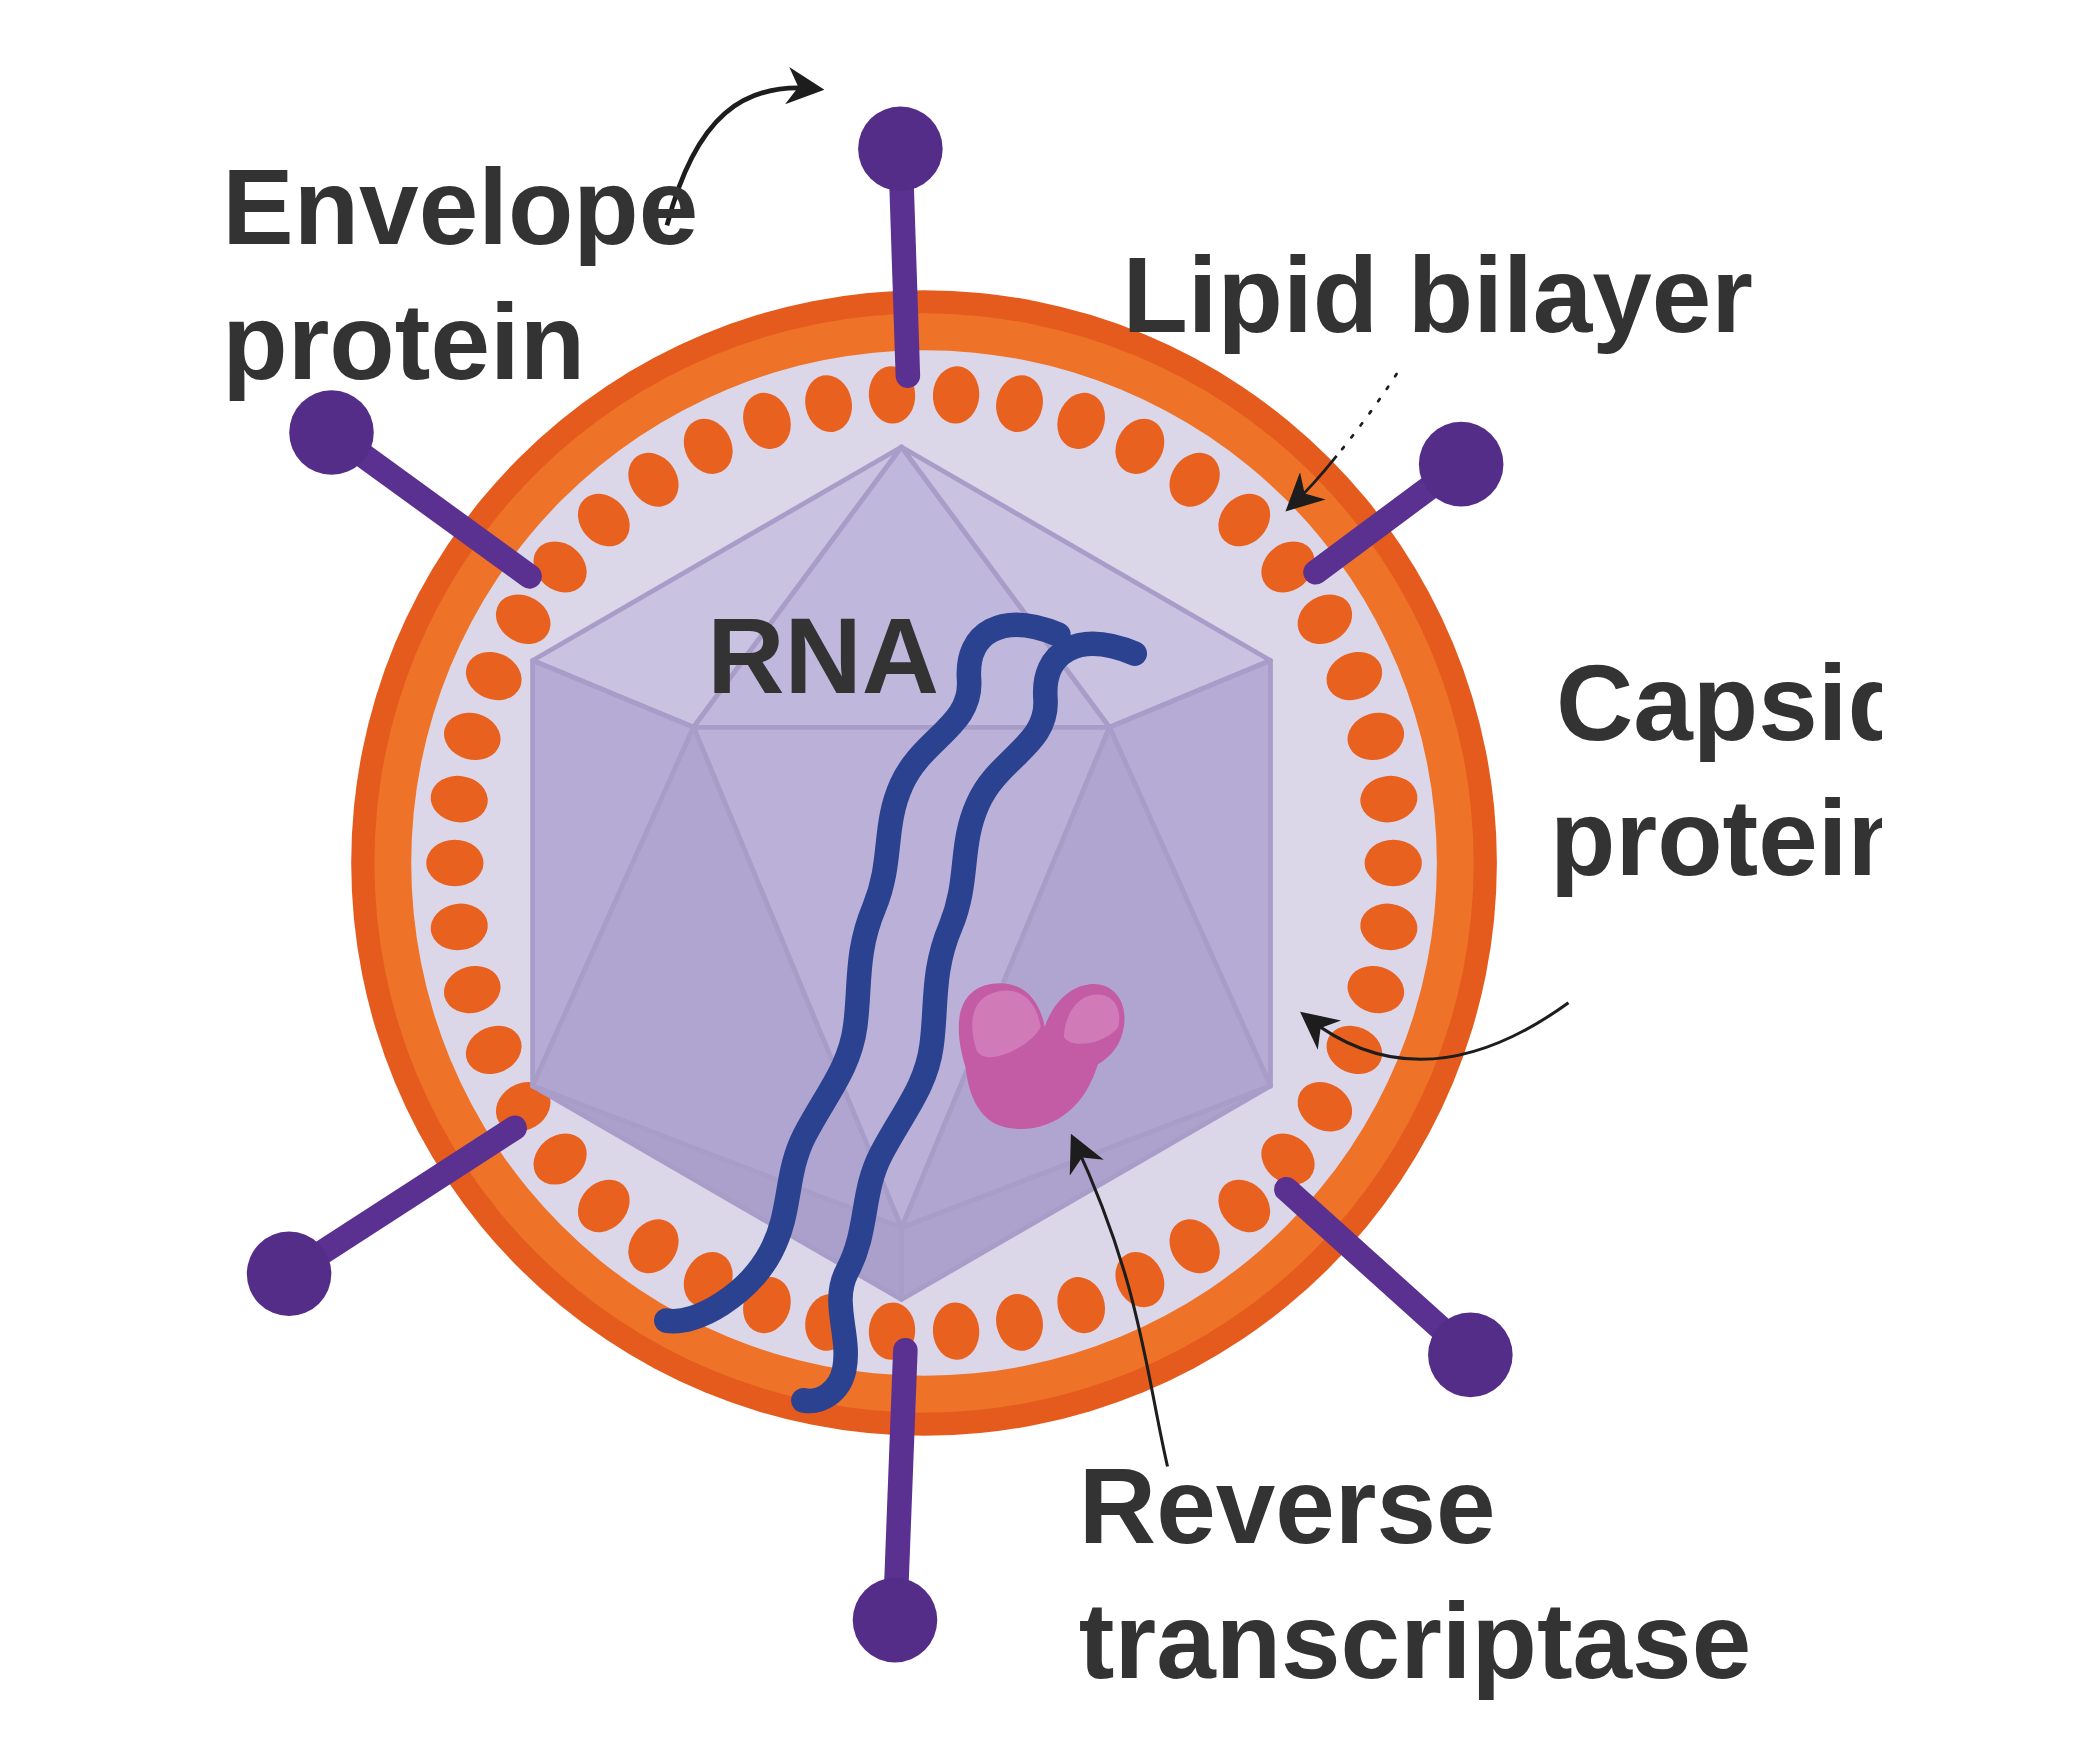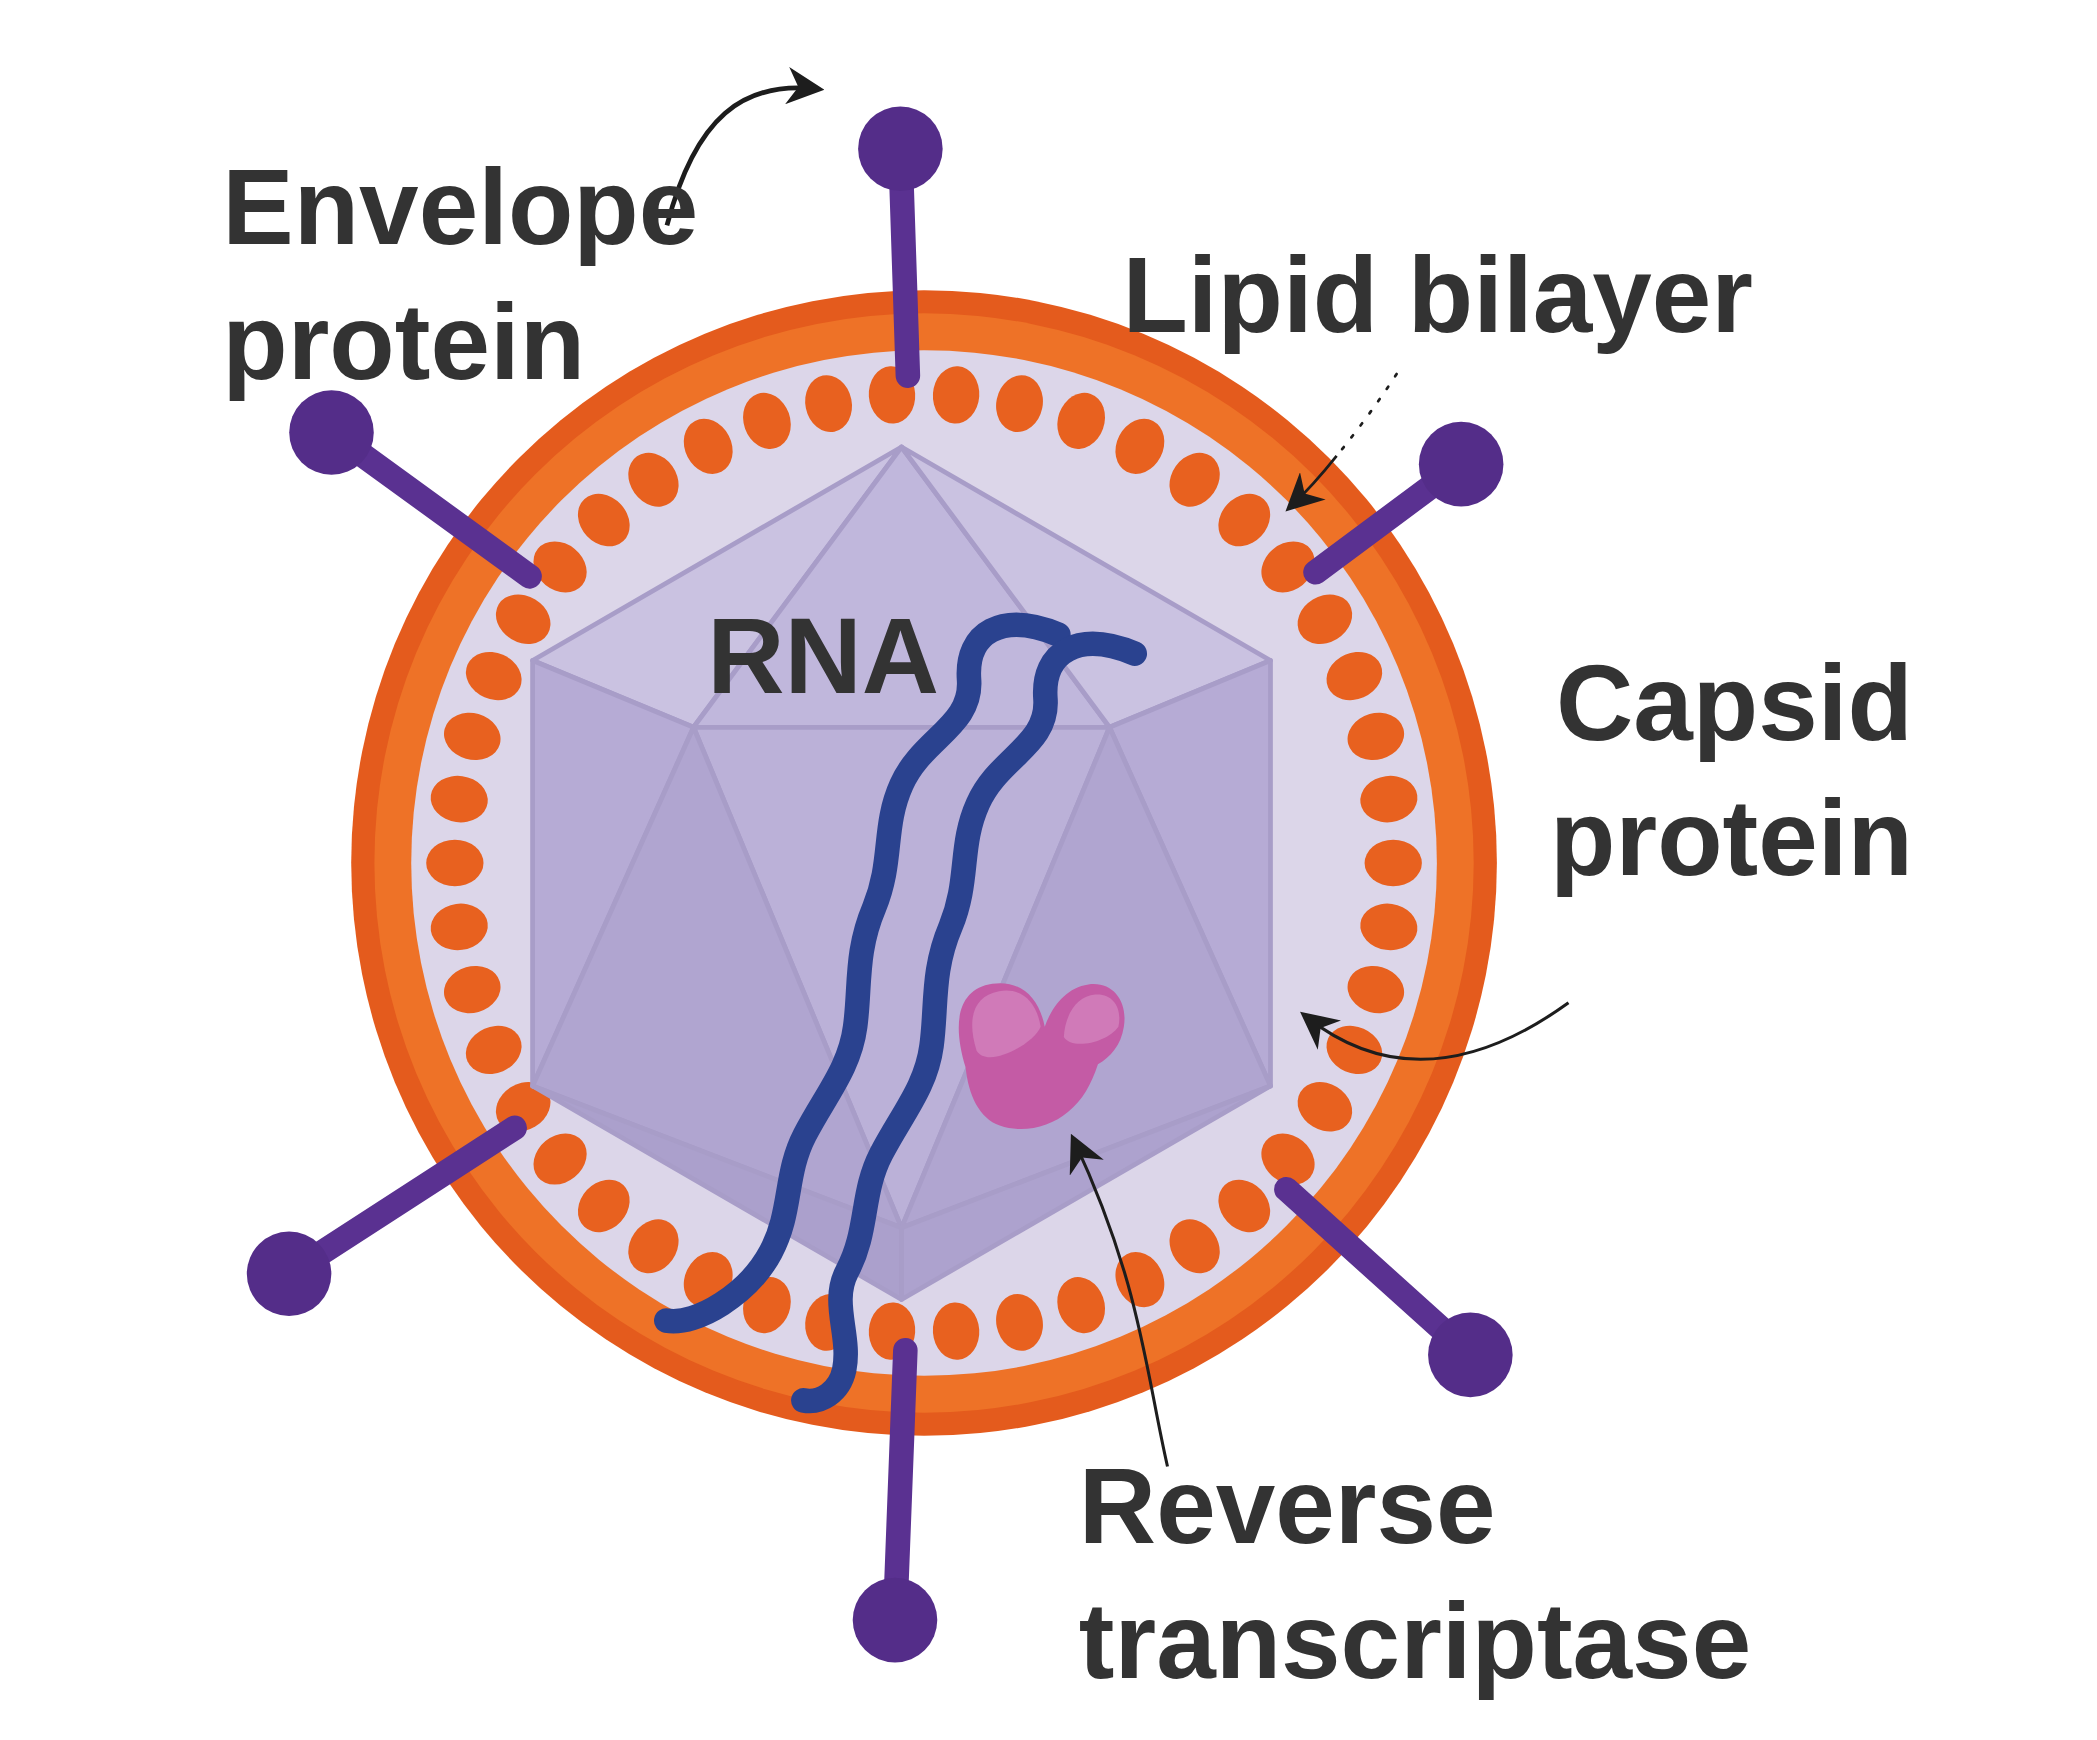--- a/index.html
+++ b/index.html
@@ -1,16 +1,16 @@
 <!DOCTYPE html>
 <html style="font-size:11px"><head>
 <meta charset="utf-8">
 <style>
   html,body{margin:0;padding:0;background:#ffffff;}
-  .canvas{position:relative;width:1882px;height:1741px;background:#ffffff;overflow:hidden;padding-left:48px;}
+  .canvas{position:relative;width:1882px;height:1741px;background:#ffffff;overflow:hidden;}
   .canvas svg{position:absolute;left:0;top:0;}
   svg text{
     font-family:"Liberation Sans", sans-serif;
     font-weight:700;
     font-size:157px;
   }
 </style>
 </head>
 <body>
 

